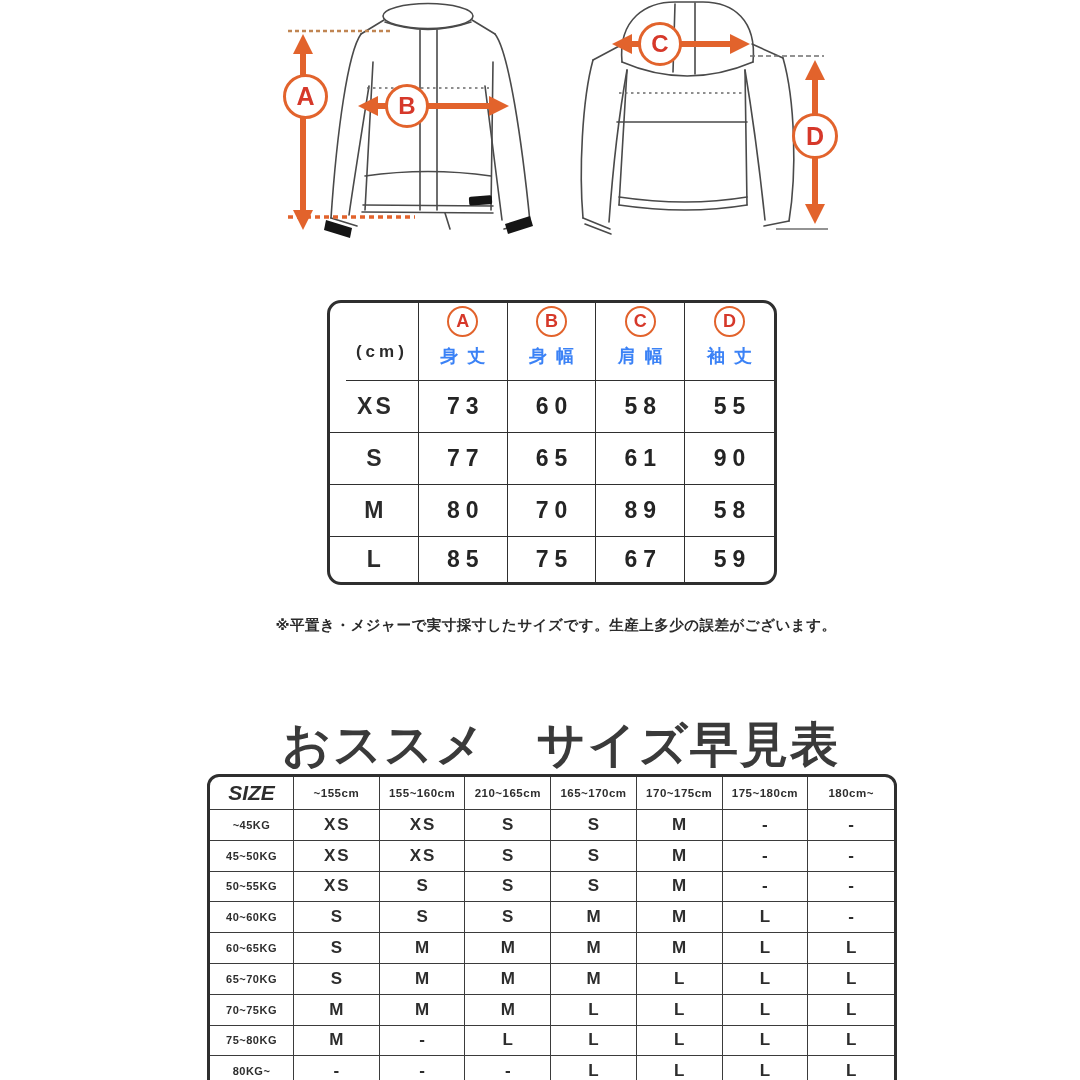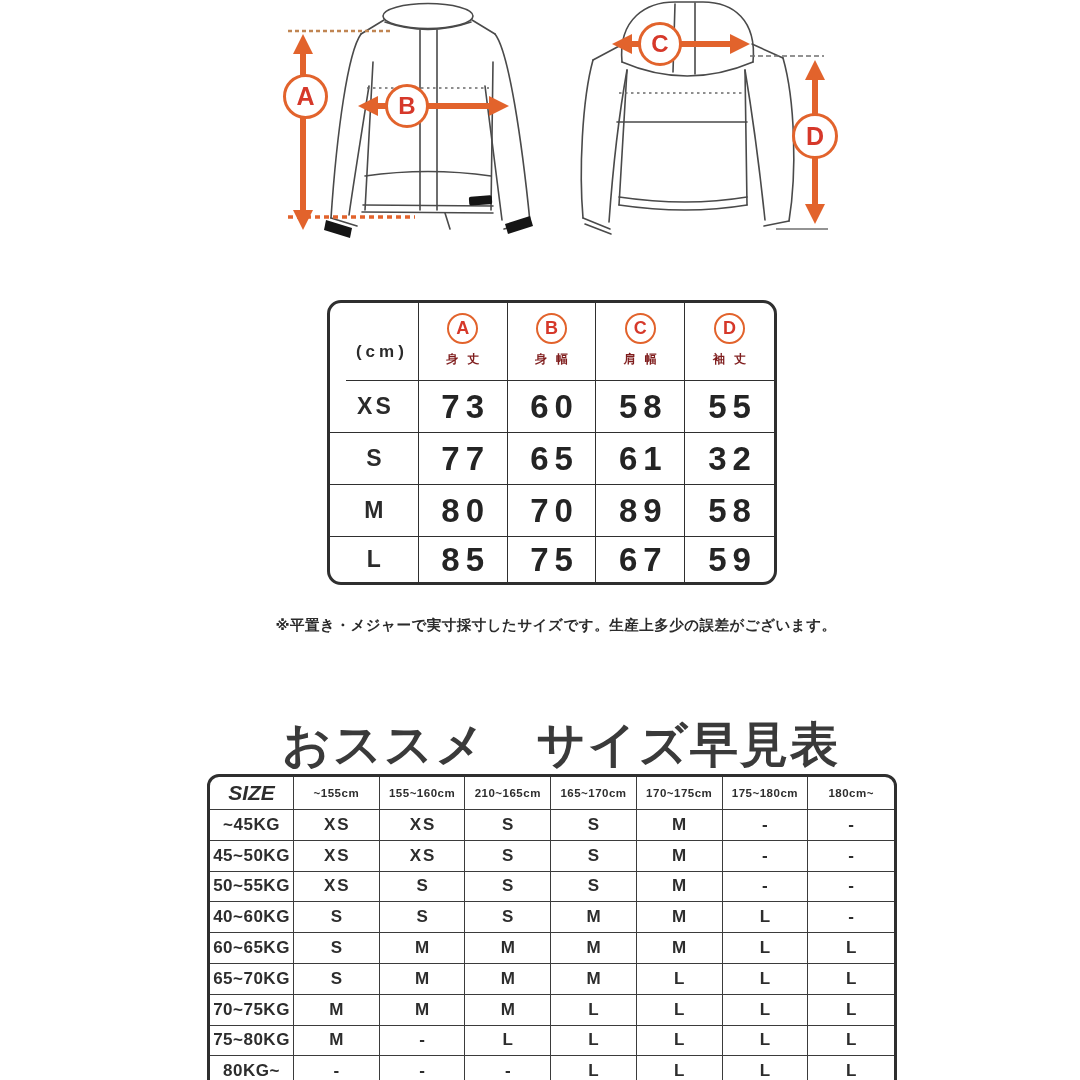--- a/index.html
+++ b/index.html
@@ -38,23 +38,23 @@
     display:flex;align-items:center;justify-content:center;box-sizing:border-box;
   }
   .mt-cell:nth-child(5n){border-right:none;}
   .mt-cell:nth-last-child(-n+5){border-bottom:none;}
   .mt-head{flex-direction:column;justify-content:flex-end;padding-bottom:12px;gap:7px;}
   .mt-unit{font-size:17px;font-weight:bold;letter-spacing:4px;padding-bottom:18px;margin-left:16px;}
   .badge-sm{
     box-sizing:border-box;width:31px;height:31px;border:2.5px solid #e2632c;border-radius:50%;
     color:#d6382a;font-weight:bold;font-size:18px;display:flex;align-items:center;justify-content:center;
   }
-  .mt-colname{font-size:12px;font-weight:bold;letter-spacing:9px;text-indent:9px;color:#7f1d1d;}
+  .mt-colname{font-size:18px;font-weight:bold;letter-spacing:9px;text-indent:9px;color:#3b82f6;}
   .mt-size{font-size:23px;font-weight:bold;letter-spacing:3px;text-indent:3px;}
-  .mt-val{font-size:33px;font-weight:600;letter-spacing:6px;text-indent:6px;color:#242424;}
+  .mt-val{font-size:23px;font-weight:600;letter-spacing:6px;text-indent:6px;color:#242424;}
   
   .note{
     position:absolute;left:32px;top:601px;width:1048px;text-align:center;
     font-size:14.5px;font-weight:bold;color:#2b2b2b;letter-spacing:0.5px;
   }
   
   .rec-title{
     position:absolute;left:26px;top:705px;width:1054px;margin:8px;text-align:center;
     font-size:48px;font-weight:bold;color:#3a3a3a;letter-spacing:2px;
   }
@@ -63,21 +63,21 @@
     border:3px solid #2f2f2f;border-radius:12px 12px 0 0;background:#fff;overflow:hidden;
     display:grid;grid-template-columns:84px repeat(7,1fr);grid-template-rows:33px repeat(9,30.8px);
   }
   .rt-cell{
     border-right:1.5px solid #3b3b3b;border-bottom:1.5px solid #3b3b3b;
     display:flex;align-items:center;justify-content:center;box-sizing:border-box;color:#2d2d2d;
   }
   .rt-cell:nth-child(8n){border-right:none;}
   .rt-corner{font-size:21px;font-weight:bold;font-style:italic;}
   .rt-colhead{font-size:11.5px;font-weight:bold;letter-spacing:0.5px;}
-  .rt-rowhead{font-size:17px;font-weight:bold;letter-spacing:0.5px;}
+  .rt-rowhead{font-size:11px;font-weight:bold;letter-spacing:0.5px;}
   .rt-val{font-size:17px;font-weight:bold;letter-spacing:2px;text-indent:2px;}
 </style>
 </head>
 <body>
 
 <div class="canvas">
 
   <div class="diagram">
 
     <svg style="left:293px;top:0;" width="266" height="252" viewBox="0 0 266 252">
@@ -172,21 +172,21 @@
       </div>
       <div class="mt-cell mt-size">XS</div>
       <div class="mt-cell mt-val">73</div>
       <div class="mt-cell mt-val">60</div>
       <div class="mt-cell mt-val">58</div>
       <div class="mt-cell mt-val">55</div>
       <div class="mt-cell mt-size">S</div>
       <div class="mt-cell mt-val">77</div>
       <div class="mt-cell mt-val">65</div>
       <div class="mt-cell mt-val">61</div>
-      <div class="mt-cell mt-val">32</div>
+      <div class="mt-cell mt-val">90</div>
       <div class="mt-cell mt-size">M</div>
       <div class="mt-cell mt-val">80</div>
       <div class="mt-cell mt-val">70</div>
       <div class="mt-cell mt-val">89</div>
       <div class="mt-cell mt-val">58</div>
       <div class="mt-cell mt-size">L</div>
       <div class="mt-cell mt-val">85</div>
       <div class="mt-cell mt-val">75</div>
       <div class="mt-cell mt-val">67</div>
       <div class="mt-cell mt-val">59</div>

